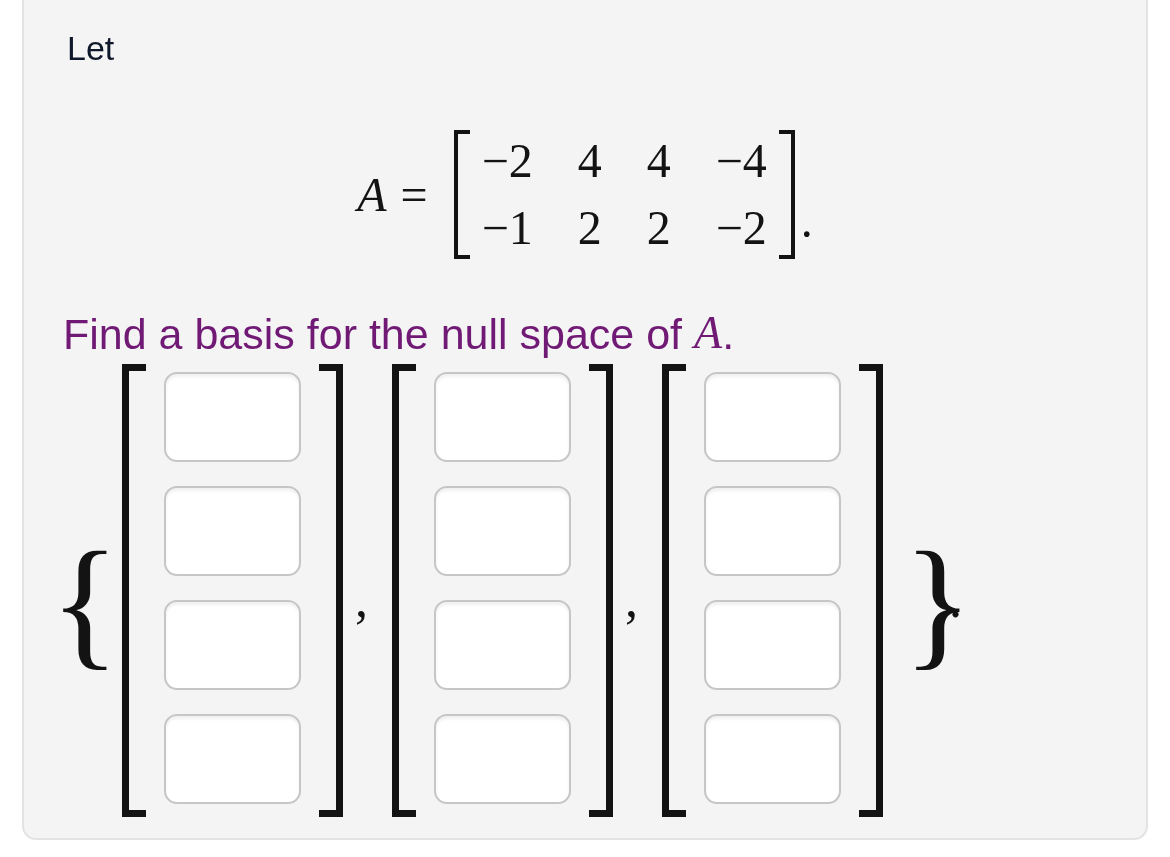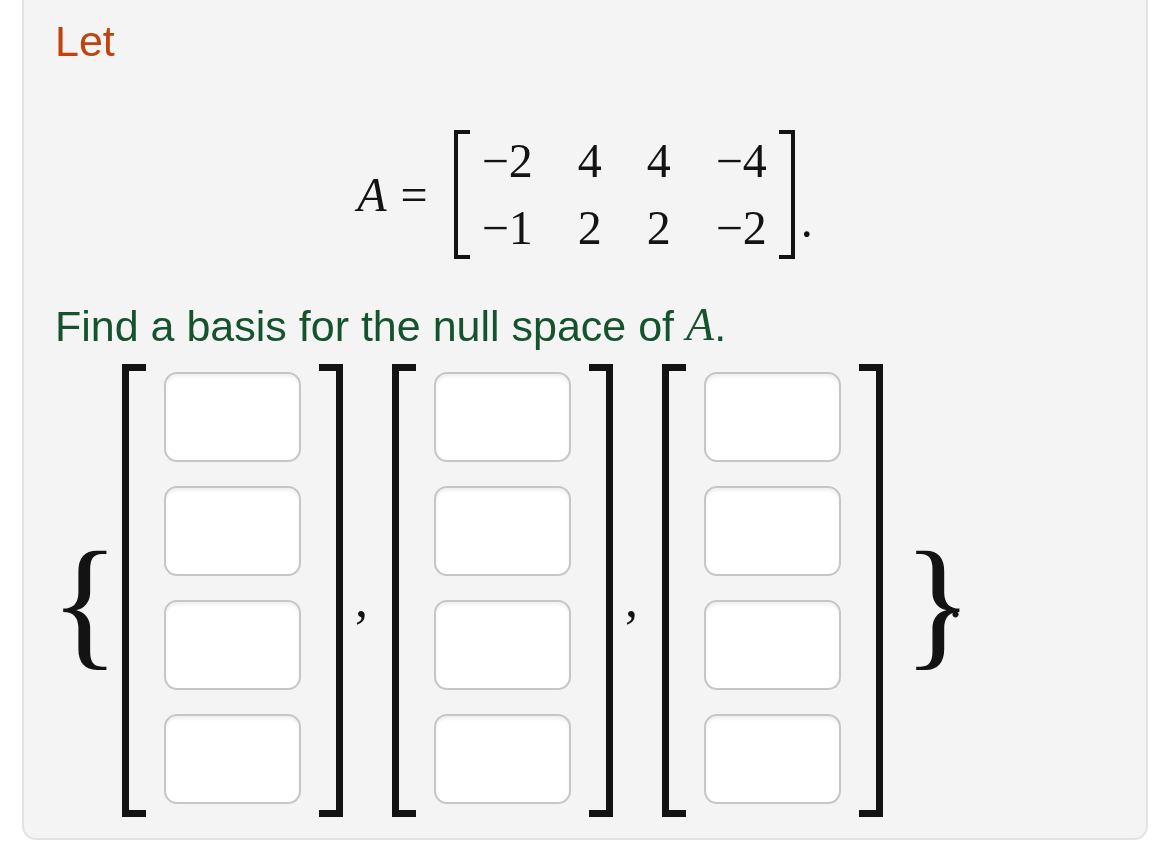--- a/index.html
+++ b/index.html
@@ -4,40 +4,40 @@
 <style>
   html,body{margin:0;padding:0;background:#ffffff;}
   .page{position:relative;width:1170px;height:857px;overflow:hidden;
         font-family:"Liberation Sans",sans-serif;color:#111;}
 
   
   .card{position:absolute;left:22px;top:-14px;width:1126px;height:854px;
         box-sizing:border-box;background:#f4f4f5;border:2px solid #e3e3e5;
         border-radius:14px;}
 
-  .intro{position:absolute;left:31px;top:28px;margin:0;
-         font-size:43px;line-height:1.2;color:#c2410c;}
+  .intro{position:absolute;left:31px;top:28px;margin:12px;
+         font-size:34px;line-height:1.2;color:#0f172a;}
 
   
   .equation{position:absolute;left:0;top:142px;width:1122px;
             display:flex;justify-content:center;align-items:center;
             font-family:"Liberation Serif",serif;font-size:48px;color:#131313;}
   .mi{font-style:italic;}
   .equation .mi{margin-right:14px;}
   .equation .eq{margin-right:26px;}
   .mbk{align-self:stretch;width:16px;box-sizing:border-box;}
   .mbk.l{border-left:4px solid #131313;border-top:4px solid #131313;border-bottom:4px solid #131313;}
   .mbk.r{border-right:4px solid #131313;border-top:4px solid #131313;border-bottom:4px solid #131313;}
   .mgrid{display:grid;grid-template-columns:repeat(4,auto);
          column-gap:45px;row-gap:9px;padding:2px 12px;
          justify-items:center;align-items:center;line-height:58px;}
   .mperiod{align-self:flex-end;line-height:1;margin:0 0 14px 6px;}
 
-  .prompt{position:absolute;left:31px;top:309px;margin:0;
-          font-size:43px;line-height:1.25;color:#14532d;}
+  .prompt{position:absolute;left:31px;top:309px;margin:8px;
+          font-size:43px;line-height:1.25;color:#701a75;}
   .prompt .mi{font-family:"Liberation Serif",serif;font-size:46px;position:relative;top:-1px;}
 
   
   .answer{position:absolute;left:26px;top:376px;height:453px;
           display:flex;align-items:center;
           font-family:"Liberation Serif",serif;color:#131313;}
   .brace{display:inline-block;width:38px;text-align:center;
          font-size:145px;line-height:150px;position:relative;top:11px;
          font-weight:400;}
   .brace.open{margin-right:34px;}

